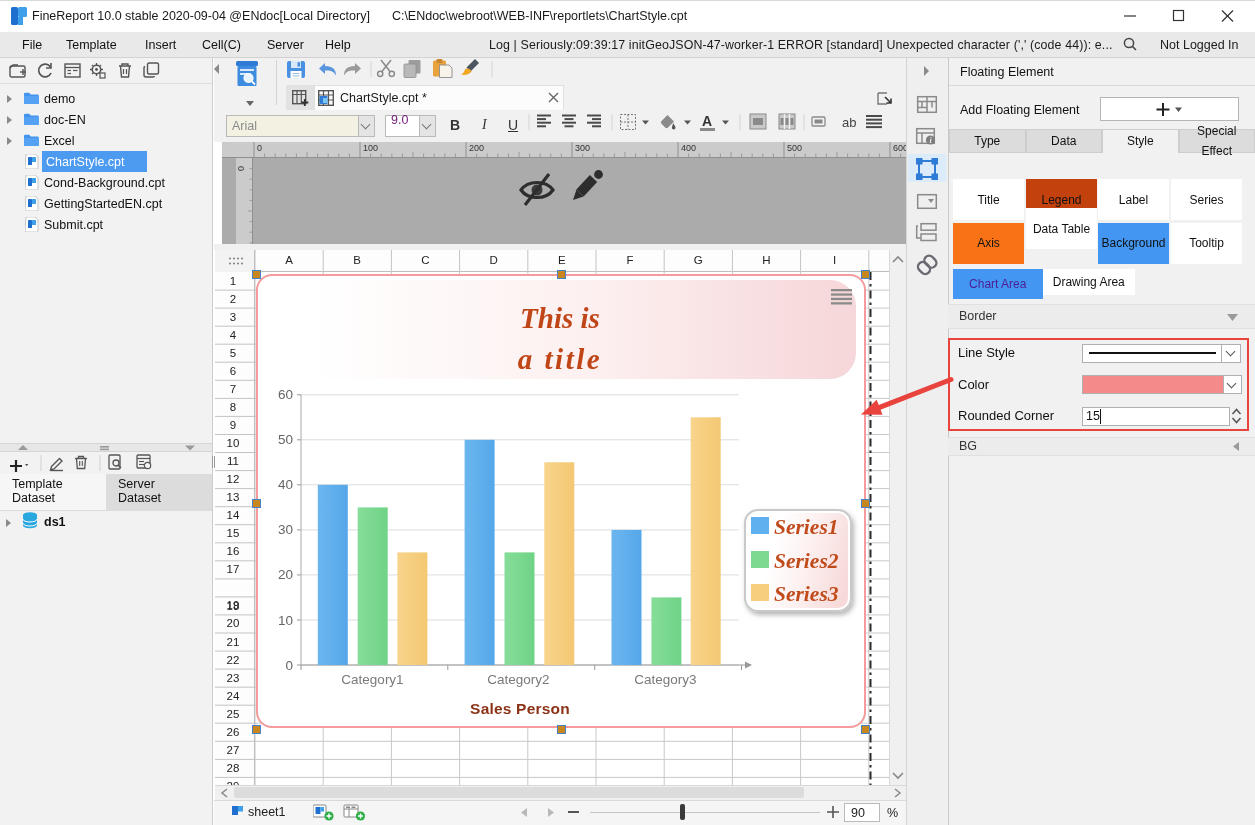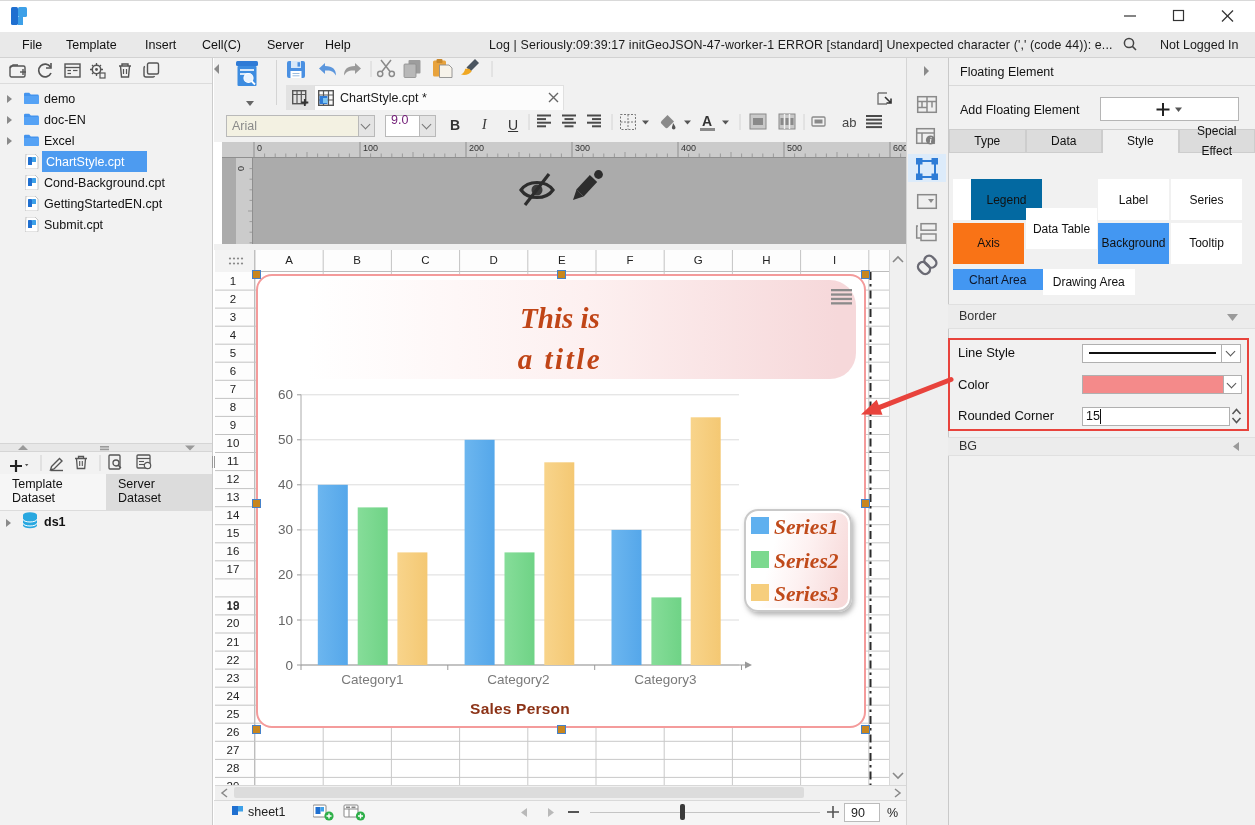--- a/index.html
+++ b/index.html
@@ -55,20 +55,21 @@
 .chev{position:absolute;width:9px;height:9px;border-right:1.6px solid #555;border-bottom:1.6px solid #555;transform:rotate(45deg)}
 .sechdr{position:absolute;left:948px;width:307px;background:#ececec;border-top:1px solid #e0e0e0;border-bottom:1px solid #e0e0e0}
 </style></head><body>
 <div id="root">
 <div class="abs" id="titlebar"></div>
 <svg class="abs" style="left:10px;top:7px" width="18" height="18" viewBox="0 0 18 18">
       <rect x="1" y="0" width="7" height="18" rx="1.5" fill="#1f6fd0"></rect>
       <rect x="8" y="0" width="9" height="10" rx="1.5" fill="#3da0e8"></rect>
       <rect x="8" y="10" width="5" height="8" fill="#3da0e8"></rect>
     </svg>
+<div class="tx" style="left:32px;top:9px;font-size:12.5px;color:#1a1a1a">FineReport 10.0 stable 2020-09-04 @ENdoc[Local Directory]<span style="display:inline-block;width:22px"></span>C:\ENdoc\webroot\WEB-INF\reportlets\ChartStyle.cpt</div>
 <svg class="abs" style="left:1110px;top:0" width="140" height="32" viewBox="0 0 140 32">
       <line x1="14" y1="16" x2="26" y2="16" stroke="#333" stroke-width="1.2"></line>
       <rect x="63.5" y="10.5" width="10" height="10" fill="none" stroke="#333" stroke-width="1.2"></rect>
       <line x1="112" y1="10.5" x2="123" y2="21.5" stroke="#333" stroke-width="1.2"></line>
       <line x1="123" y1="10.5" x2="112" y2="21.5" stroke="#333" stroke-width="1.2"></line>
     </svg>
 <div class="abs" id="menubar"></div>
 <div class="tx menu" style="left:22px">File</div>
 <div class="tx menu" style="left:66px">Template</div>
 <div class="tx menu" style="left:145px">Insert</div>
@@ -778,28 +779,28 @@
 <div class="abs" style="left:1100px;top:97px;width:139px;height:24px;background:#fff;border:1px solid #b5b5b5"></div>
 <svg class="abs" style="left:1155px;top:102px" width="30" height="15" viewBox="0 0 30 15">
       <path d="M8 1 v13 M1.5 7.5 h13" stroke="#222" stroke-width="2"></path>
       <path d="M20 5.5 h7 l-3.5 4.5 z" fill="#555"></path>
     </svg>
 <div class="rtab" style="left:949px;width:76.5px;background:#dcdcdc;display:flex;align-items:center;justify-content:center;line-height:13px">Type</div>
 <div class="rtab" style="left:1025.5px;width:76.5px;background:#dcdcdc;display:flex;align-items:center;justify-content:center;line-height:13px">Data</div>
 <div class="rtab" style="left:1102px;width:76.5px;background:#f1f1f1;border-bottom:none;display:flex;align-items:center;justify-content:center;line-height:13px">Style</div>
 <div class="rtab" style="left:1178.5px;width:76.5px;background:#dcdcdc;display:flex;align-items:center;justify-content:center;line-height:20px">Special<br>Effect</div>
 <div class="subtab" style="left:953px;top:179.0px;background:#fff">Title</div>
-<div class="subtab" style="left:971px;top:179.0px;background:#0369a1">Legend</div>
+<div class="subtab" style="left:1026px;top:179.0px;background:#c2410c">Legend</div>
 <div class="subtab" style="left:1098px;top:179.0px;background:#fff">Label</div>
 <div class="subtab" style="left:1171px;top:179.0px;background:#fff">Series</div>
 <div class="subtab" style="left:953px;top:222.5px;background:#f97316">Axis</div>
 <div class="subtab" style="left:1026px;top:208px;background:#fff">Data Table</div>
 <div class="subtab" style="left:1098px;top:222.5px;background:#4397f2">Background</div>
 <div class="subtab" style="left:1171px;top:222.5px;background:#fff">Tooltip</div>
-<div class="abs" style="left:952.6px;top:269px;width:90.4px;height:21px;background:#4397f2;font-size:12px;color:#0f172a;display:flex;align-items:center;justify-content:center">Chart Area</div>
+<div class="abs" style="left:952.6px;top:269px;width:90.4px;height:30px;background:#4397f2;font-size:12px;color:#4c1d95;display:flex;align-items:center;justify-content:center">Chart Area</div>
 <div class="abs" style="left:1043px;top:269px;width:91.5px;height:25.5px;background:#fff;font-size:12px;color:#111;display:flex;align-items:center;justify-content:center">Drawing Area</div>
 <div class="sechdr" style="top:304px;height:25px"></div>
 <div class="tx" style="left:959px;top:309px;font-size:12.5px;color:#333">Border</div>
 <svg class="abs" style="left:1227px;top:314px" width="11" height="7" viewBox="0 0 11 7">
       <path d="M0 0 h11 l-5.5 7 z" fill="#9a9a9a"></path>
     </svg>
 <div class="tx fldlab" style="left:958px;top:344.5px">Line Style</div>
 <div class="combo" style="left:1081.8px;top:343.5px;width:140px;height:19px"></div>
 <div class="abs" style="left:1089px;top:351.5px;width:127px;height:2.4px;background:#111"></div>
 <div class="combo" style="left:1221.8px;top:343.5px;width:19px;height:19px;border-left:none"></div>

